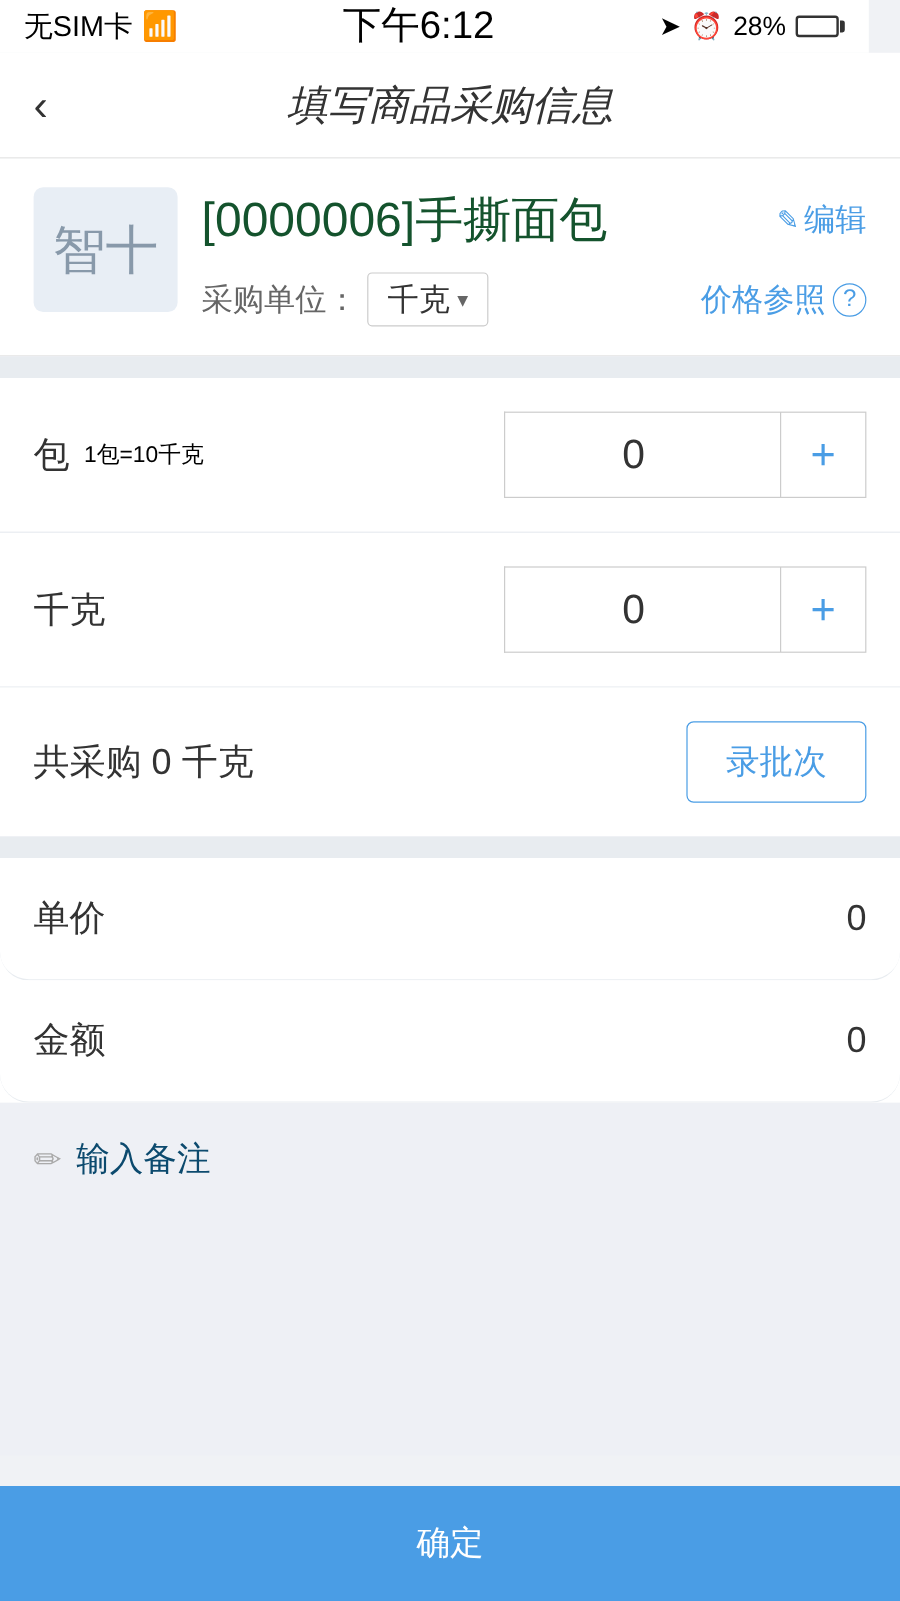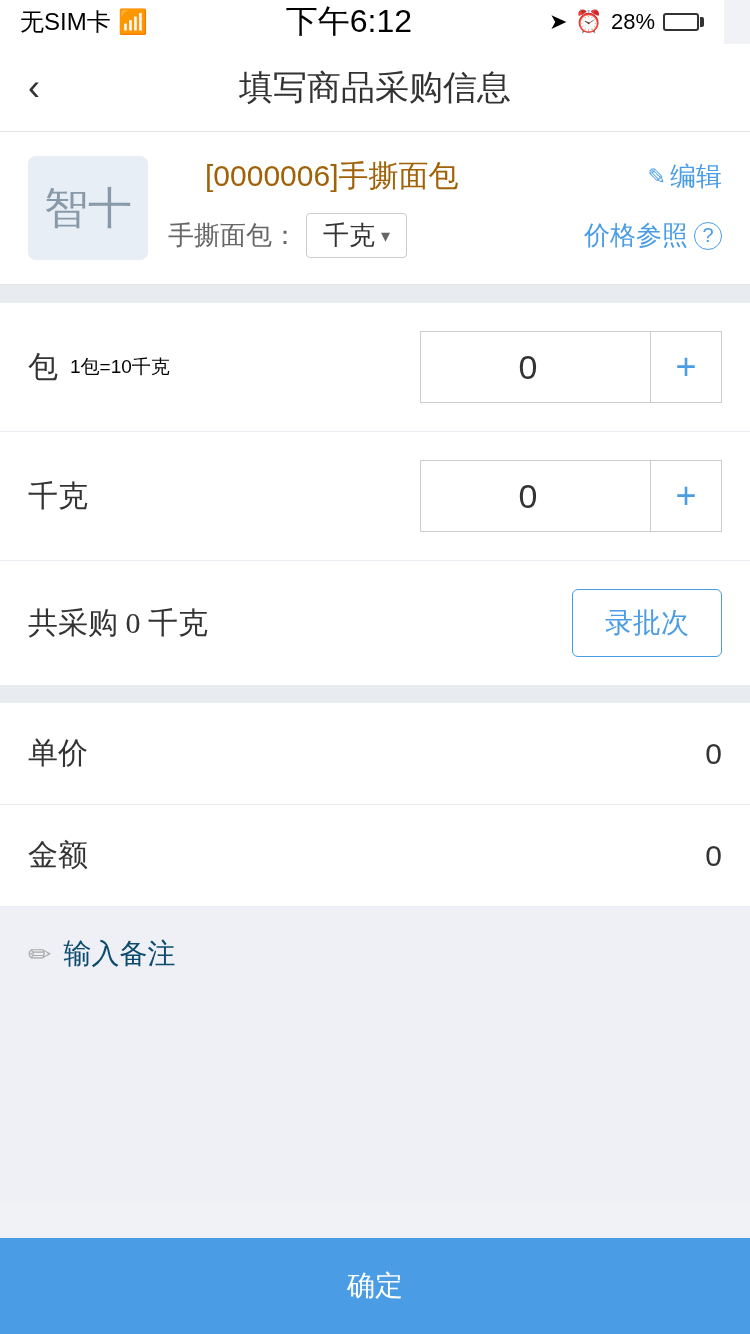--- a/index.html
+++ b/index.html
@@ -83,20 +83,21 @@
       position: absolute;
       left: 28px;
       font-size: 36px;
       color: #333;
       cursor: pointer;
     }
     .nav-title {
       font-size: 34px;
       font-weight: 500;
       color: #333;
+      font-style: italic;
     }
 
     
     .product-card {
       background: #fff;
       margin-top: 0;
       padding: 24px 28px;
       display: flex;
       align-items: flex-start;
       gap: 20px;
@@ -118,24 +119,23 @@
     }
     .product-info {
       flex: 1;
     }
     .product-header {
       display: flex;
       align-items: center;
       justify-content: space-between;
     }
     .product-name {
-      font-size: 30px;
+      font-size: 40px;
       font-weight: 500;
-      color: #a16207;
-      margin-left: 37px;
+      color: #14532d;
     }
     .edit-link {
       font-size: 26px;
       color: #4a9de5;
       display: flex;
       align-items: center;
       gap: 4px;
       cursor: pointer;
     }
     .edit-icon-small {
@@ -251,21 +251,20 @@
     .summary-row {
       display: flex;
       align-items: center;
       justify-content: space-between;
       padding: 28px;
       background: #fff;
     }
     .summary-text {
       font-size: 30px;
       color: #333;
-      font-family: Liberation Serif, serif;
     }
     .record-btn {
       border: 1px solid #4a9de5;
       background: #fff;
       color: #4a9de5;
       font-size: 28px;
       padding: 14px 32px;
       border-radius: 6px;
       cursor: pointer;
     }
@@ -274,20 +273,21 @@
     .info-section {
       background: #fff;
       margin-top: 0;
     }
     .info-row {
       display: flex;
       align-items: center;
       justify-content: space-between;
       padding: 30px 28px;
       border-bottom: 1px solid #e8ecf0;
+      border-radius: 24px;
     }
     .info-label {
       font-size: 30px;
       color: #333;
     }
     .info-value {
       font-size: 30px;
       color: #333;
     }
 
@@ -370,21 +370,21 @@
       <div class="product-name">
         <span>[0000006]</span><span>手撕面包</span>
       </div>
       <div class="edit-link">
         <span class="edit-icon-small">✎</span>
         <span>编辑</span>
       </div>
     </div>
     <div class="product-unit-row">
       <div class="unit-label">
-        <span>手撕面包：</span>
+        <span>采购单位：</span>
         <div class="unit-select">
           <span>千克</span>
           <span class="chevron-down">▾</span>
         </div>
       </div>
       <div class="price-ref">
         <span>价格参照</span>
         <div class="price-ref-help">?</div>
       </div>
     </div>

